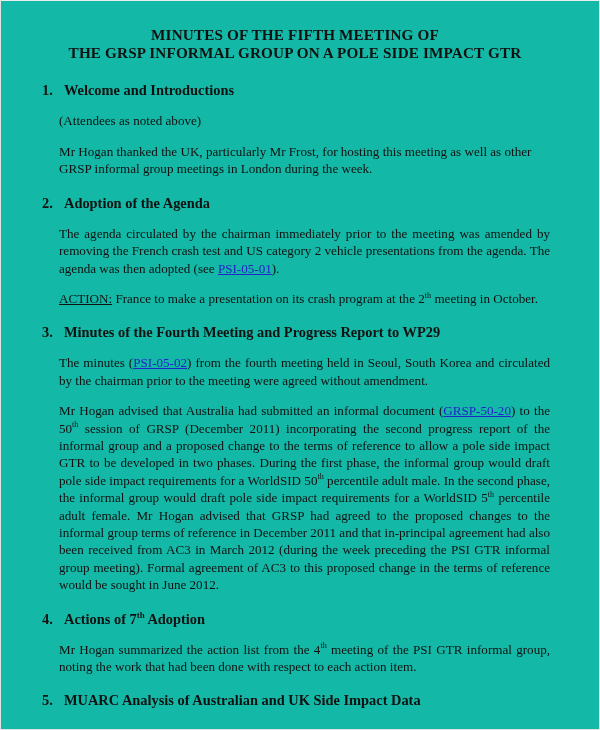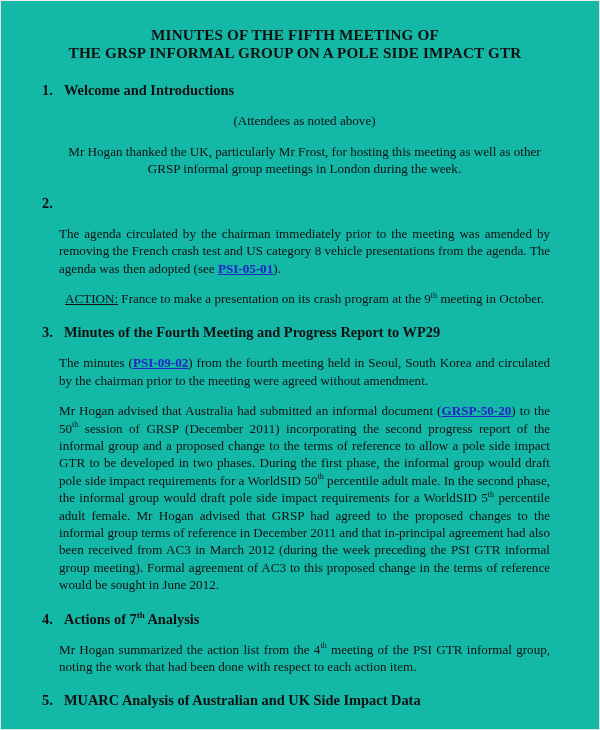--- a/index.html
+++ b/index.html
@@ -57,30 +57,30 @@
   .section-heading .htext { display: inline-block; text-align: right; }
 
   .para {
     font-size: 13.1px;
     line-height: 1.33;
     text-align: justify;
     margin: 0;
     padding-left: 19px;
     hyphens: none;
   }
-  .para.plain { text-align: center; }
+  .para.plain { text-align: left; }
   .gap-m { height: 13px; }
   .gap-l { height: 16px; }
   .gap-xl { height: 19px; }
 
   a.doclink,
   .doclink {
     color: #2323c8;
     text-decoration: underline;
-    font-weight: bold;
+    font-weight: normal;
   }
   .uline { text-decoration: underline; }
   sup {
     font-size: 0.62em;
     vertical-align: super;
     line-height: 0;
     margin-top: 8px;
   }
 </style>
 </head>
@@ -103,46 +103,47 @@
       <div class="para plain">(Attendees as noted above)</div>
       <div class="gap-m"></div>
       <div class="para plain">Mr Hogan thanked the UK, particularly Mr Frost, for hosting this meeting as well as other GRSP informal group meetings in London during the week.</div>
     </div>
 
     <div class="gap-l"></div>
 
     <div class="section">
       <div class="section-heading">
         <span class="num">2.</span>
+        <span class="htext">Adoption of the Agenda</span>
       </div>
       <div class="gap-m"></div>
-      <div class="para"><span>The agenda circulated by the chairman immediately prior to the meeting was amended by removing the French crash test and US category 8 vehicle presentations from the agenda. The agenda was then adopted (see </span><a href="#" class="doclink">PSI-05-01</a><span>).</span></div>
+      <div class="para"><span>The agenda circulated by the chairman immediately prior to the meeting was amended by removing the French crash test and US category 2 vehicle presentations from the agenda. The agenda was then adopted (see </span><a href="#" class="doclink">PSI-05-01</a><span>).</span></div>
       <div class="gap-m"></div>
-      <div class="para plain"><span class="uline">ACTION:</span><span> France to make a presentation on its crash program at the 9</span><sup>th</sup><span> meeting in October.</span></div>
+      <div class="para plain"><span class="uline">ACTION:</span><span> France to make a presentation on its crash program at the 2</span><sup>th</sup><span> meeting in October.</span></div>
     </div>
 
     <div class="gap-l"></div>
 
     <div class="section">
       <div class="section-heading">
         <span class="num">3.</span>
         <span class="htext">Minutes of the Fourth Meeting and Progress Report to WP29</span>
       </div>
       <div class="gap-m"></div>
-      <div class="para"><span>The minutes (</span><a href="#" class="doclink">PSI-09-02</a><span>) from the fourth meeting held in Seoul, South Korea and circulated by the chairman prior to the meeting were agreed without amendment.</span></div>
+      <div class="para"><span>The minutes (</span><a href="#" class="doclink">PSI-05-02</a><span>) from the fourth meeting held in Seoul, South Korea and circulated by the chairman prior to the meeting were agreed without amendment.</span></div>
       <div class="gap-m"></div>
       <div class="para"><span>Mr Hogan advised that Australia had submitted an informal document (</span><a href="#" class="doclink">GRSP-50-20</a><span>) to the 50</span><sup>th</sup><span> session of GRSP (December 2011) incorporating the second progress report of the informal group and a proposed change to the terms of reference to allow a pole side impact GTR to be developed in two phases. During the first phase, the informal group would draft pole side impact requirements for a WorldSID 50</span><sup>th</sup><span> percentile adult male. In the second phase, the informal group would draft pole side impact requirements for a WorldSID 5</span><sup>th</sup><span> percentile adult female. Mr Hogan advised that GRSP had agreed to the proposed changes to the informal group terms of reference in December 2011 and that in-principal agreement had also been received from AC3 in March 2012 (during the week preceding the PSI GTR informal group meeting). Formal agreement of AC3 to this proposed change in the terms of reference would be sought in June 2012.</span></div>
     </div>
 
     <div class="gap-l"></div>
 
     <div class="section">
       <div class="section-heading">
         <span class="num">4.</span>
-        <span class="htext"><span>Actions of 7</span><sup>th</sup><span> Analysis</span></span>
+        <span class="htext"><span>Actions of 7</span><sup>th</sup><span> Adoption</span></span>
       </div>
       <div class="gap-m"></div>
       <div class="para"><span>Mr Hogan summarized the action list from the 4</span><sup>th</sup><span> meeting of the PSI GTR informal group, noting the work that had been done with respect to each action item.</span></div>
     </div>
 
     <div class="gap-l"></div>
 
     <div class="section">
       <div class="section-heading">
         <span class="num">5.</span>

